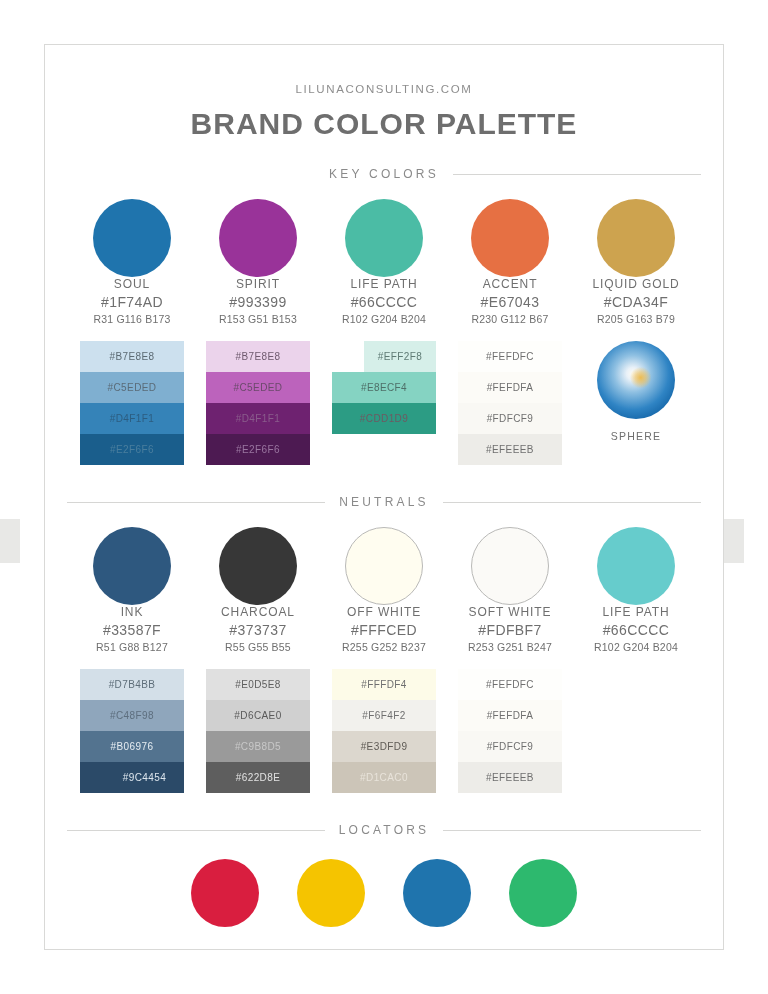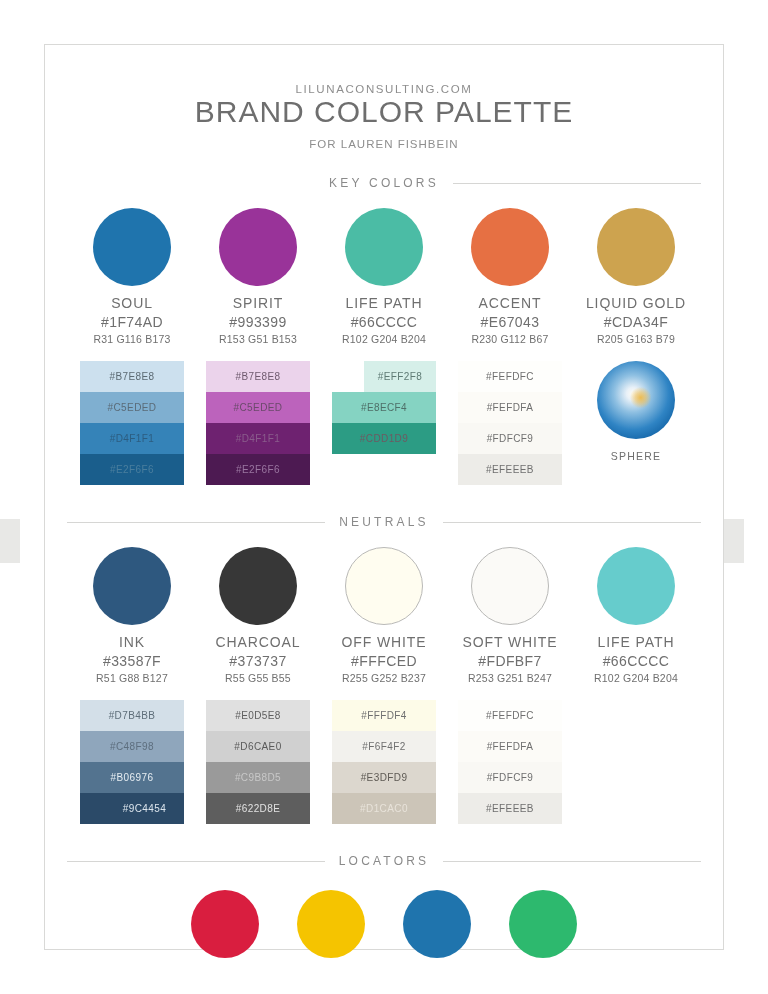--- a/index.html
+++ b/index.html
@@ -46,21 +46,22 @@
   .hdr-site {
     font-size: 11.5px;
     letter-spacing: 1.6px;
     color: #8e8e8e;
     font-weight: 400;
   }
   .hdr-title {
     font-size: 30px;
     letter-spacing: 1.0px;
     color: #6e6e6e;
-    font-weight: 400;
+    font-weight: 700;
+    margin-top: 12px;
   }
   .hdr-sub {
     font-size: 11.5px;
     letter-spacing: 1.0px;
     color: #8e8e8e;
     margin-top: 9px;
   }
 
   
   .sec {
@@ -93,24 +94,23 @@
   }
 
   .dot {
     width: 78px;
     height: 78px;
     border-radius: 50%;
   }
   .dot.bordered { border: 1px solid #b9b9b7; }
 
   .dot-name {
-    font-size: 14px;
+    font-size: 12px;
     letter-spacing: 0.9px;
     color: #6f6f6f;
-    margin-top: 9px;
     white-space: nowrap;
   }
   .dot-hex {
     font-size: 14px;
     letter-spacing: 0.4px;
     color: #6f6f6f;
     margin-top: 3px;
     text-align: center;
   }
   .dot-rgb {
@@ -182,21 +182,20 @@
 <div id="viewport">
 
   <div class="edge-tab left"></div>
   <div class="edge-tab right"></div>
 
   <div id="sheet">
 
     <div class="hdr">
       <div class="hdr-site">LILUNACONSULTING.COM</div>
       <div class="hdr-title">BRAND COLOR PALETTE</div>
-      <div class="hdr-sub">FOR LAUREN FISHBEIN</div>
     </div>
 
     <div class="sec" style="margin-top:26px;">
       <div class="rule hidden"></div>
       <div class="sec-label">KEY COLORS</div>
       <div class="rule"></div>
     </div>
 
     <div class="cols" style="margin-top:18px;">
       <div class="col">

